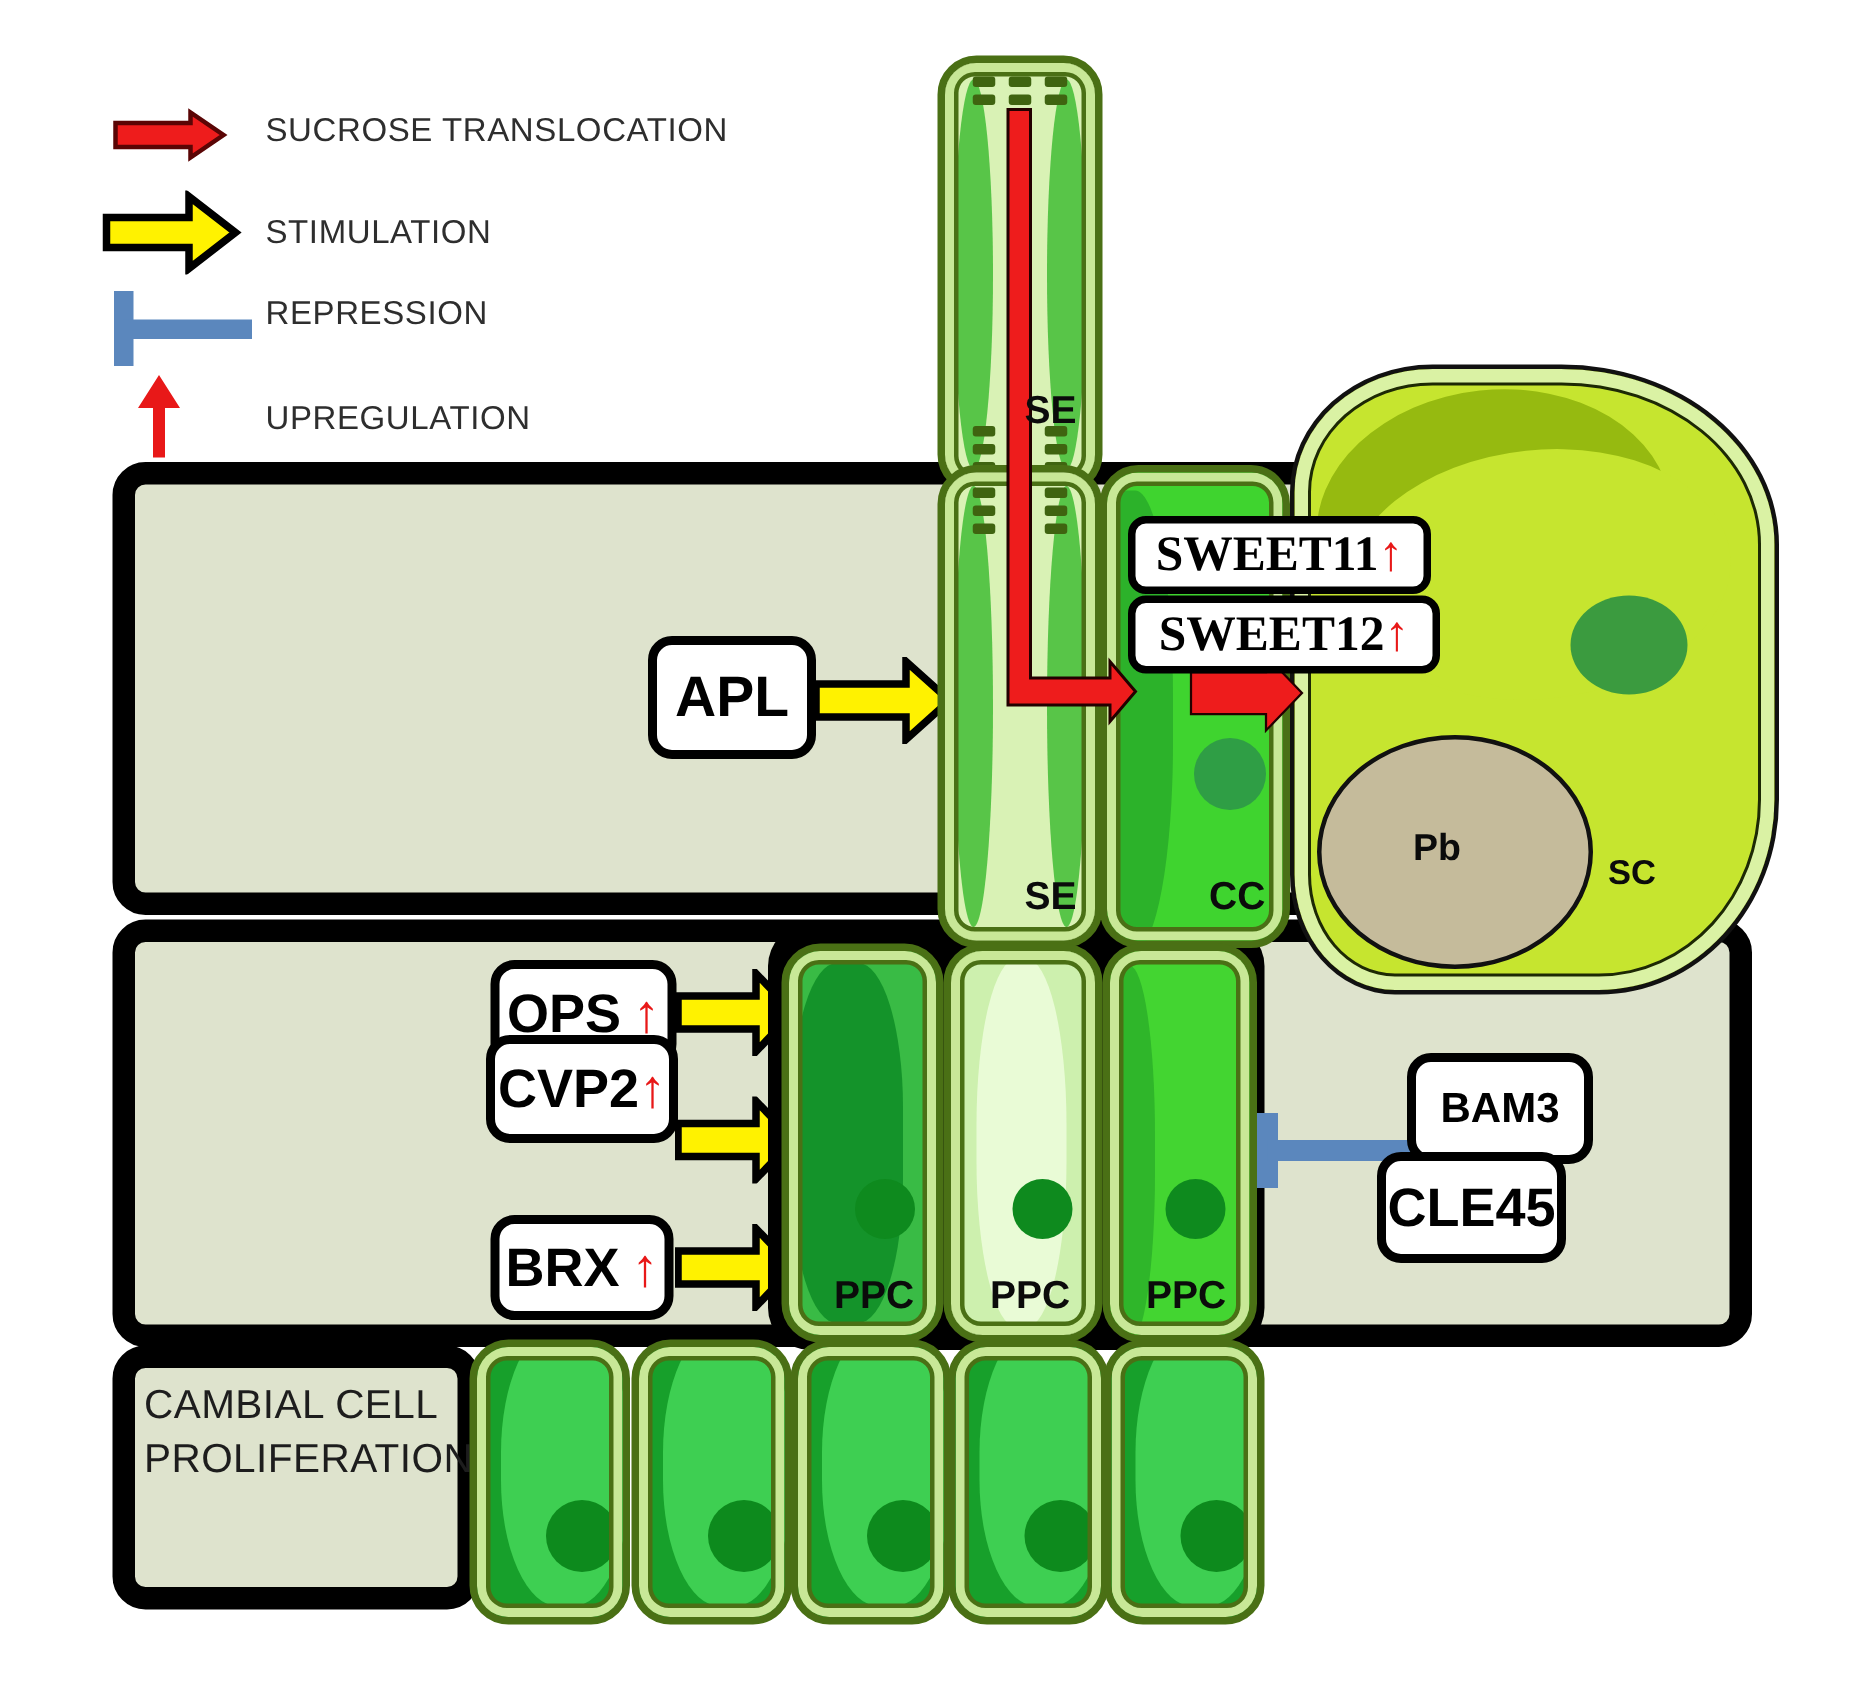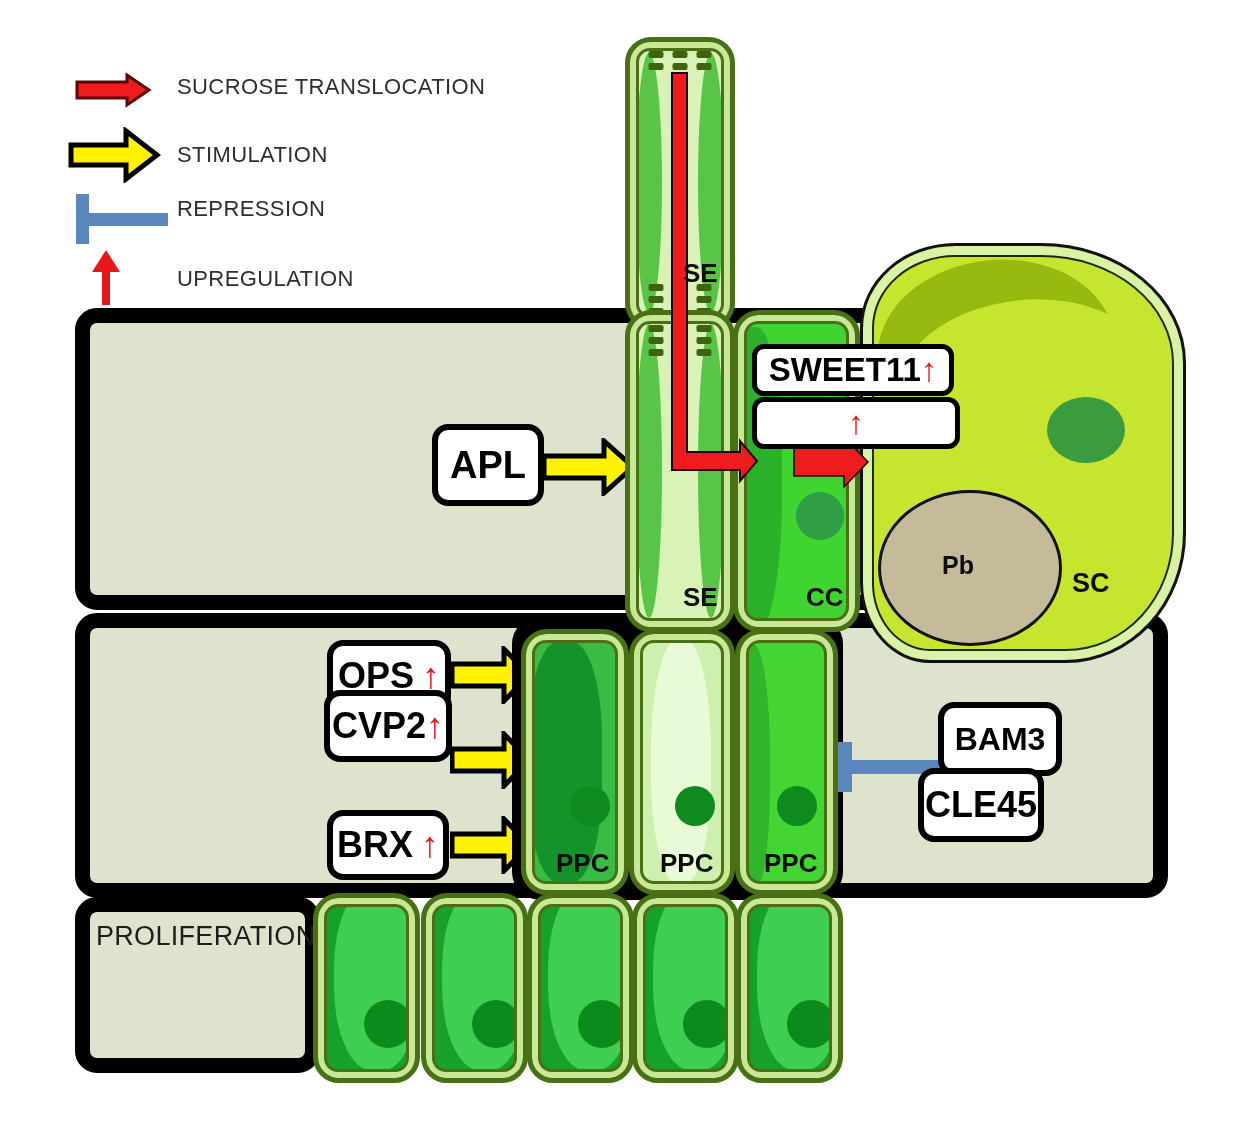--- a/index.html
+++ b/index.html
@@ -71,21 +71,21 @@
   .connector{position:absolute; z-index:6;}
   .arrowsvg{position:absolute; z-index:2;}
   
   .gbox{
     position:absolute; background:#fff; border:6px solid #000; border-radius:16px;
     display:flex; align-items:center; justify-content:center;
     font-weight:bold; color:#000; z-index:8; box-sizing:border-box;
     white-space:nowrap;
   }
   .gbox .up{color:#e81818; font-weight:bold;}
-  .sweet{border-width:5px; border-radius:12px; font-size:33px;}
+  .sweet{border-width:5px; border-radius:12px; font-size:33px;font-family:Liberation Serif, serif;}
   
   .cell-label{
     position:absolute; font-weight:bold; font-size:26px; color:#0b0b0b;
     z-index:7; white-space:nowrap;
   }
 </style>
 </head>
 <body>
 
 <div id="stage">
@@ -112,20 +112,21 @@
   <span class="legend-label" style="left:177px;top:266px">UPREGULATION</span>
 
   <div class="section" style="left:75px;top:308px;width:1075px;height:302px"></div>
   <div class="section-title" style="left:108px;top:330px">
   </div>
 
   <div class="section" style="left:75px;top:613px;width:1093px;height:285px"></div>
 
   <div class="section" style="left:75px;top:897px;width:245px;height:176px"></div>
   <div class="section-title" style="left:96px;top:918px;font-size:27px;line-height:36px">
+    <div>CAMBIAL CELL</div>
     <div>PROLIFERATION</div>
   </div>
 
   <svg class="arrowsvg" style="left:542px;top:438px" width="95" height="58" viewBox="0 0 95 58">
     <polygon points="2,18 62,18 62,3 91,29 62,55 62,40 2,40" fill="#fff200" stroke="#000" stroke-width="5"></polygon>
   </svg>
   <svg class="arrowsvg" style="left:450px;top:646px" width="82" height="58" viewBox="0 0 82 58">
     <polygon points="2,18 54,18 54,3 79,29 54,55 54,40 2,40" fill="#fff200" stroke="#000" stroke-width="5"></polygon>
   </svg>
   <svg class="arrowsvg" style="left:450px;top:731px" width="82" height="58" viewBox="0 0 82 58">
@@ -236,47 +237,48 @@
     <rect x="9" y="22" width="104" height="14" fill="#5b87bd"></rect>
   </svg>
 
   <span class="cell-label" style="left:683px;top:258px">SE</span>
   <span class="cell-label" style="left:683px;top:582px">SE</span>
   <span class="cell-label" style="left:806px;top:582px">CC</span>
   <span class="cell-label" style="left:556px;top:848px">PPC</span>
   <span class="cell-label" style="left:660px;top:848px">PPC</span>
   <span class="cell-label" style="left:764px;top:848px">PPC</span>
   <span class="cell-label" style="left:942px;top:551px;font-size:25px">Pb</span>
-  <span class="cell-label" style="left:1072px;top:568px;font-size:27px">SC</span>
+  <span class="cell-label" style="left:1072px;top:568px;font-size:23px">SC</span>
 
   <div class="gbox" style="left:432px;top:424px;width:112px;height:82px;font-size:38px">
     <span>APL</span>
   </div>
 
   <div class="gbox sweet" style="left:752px;top:344px;width:202px;height:52px">
     <span>SWEET11</span>
       <span class="up">↑</span>
   </div>
   <div class="gbox sweet" style="left:752px;top:397px;width:208px;height:52px">
+    <span>SWEET12</span>
       <span class="up">↑</span>
   </div>
 
   <div class="gbox" style="left:327px;top:640px;width:124px;height:72px;font-size:36px">
     <span>OPS</span>
       <span class="up" style="margin-left:8px">↑</span>
   </div>
   <div class="gbox" style="left:324px;top:690px;width:128px;height:72px;font-size:36px">
     <span>CVP2</span>
       <span class="up">↑</span>
   </div>
   <div class="gbox" style="left:327px;top:810px;width:122px;height:70px;font-size:36px">
     <span>BRX</span>
       <span class="up" style="margin-left:8px">↑</span>
   </div>
 
-  <div class="gbox" style="left:938px;top:702px;width:124px;height:74px;font-size:32px">
+  <div class="gbox" style="left:938px;top:702px;width:124px;height:74px;font-size:28px">
     <span>BAM3</span>
   </div>
   <div class="gbox" style="left:918px;top:768px;width:126px;height:74px;font-size:36px">
     <span>CLE45</span>
   </div>
 
 </div>
 
 </body></html>

